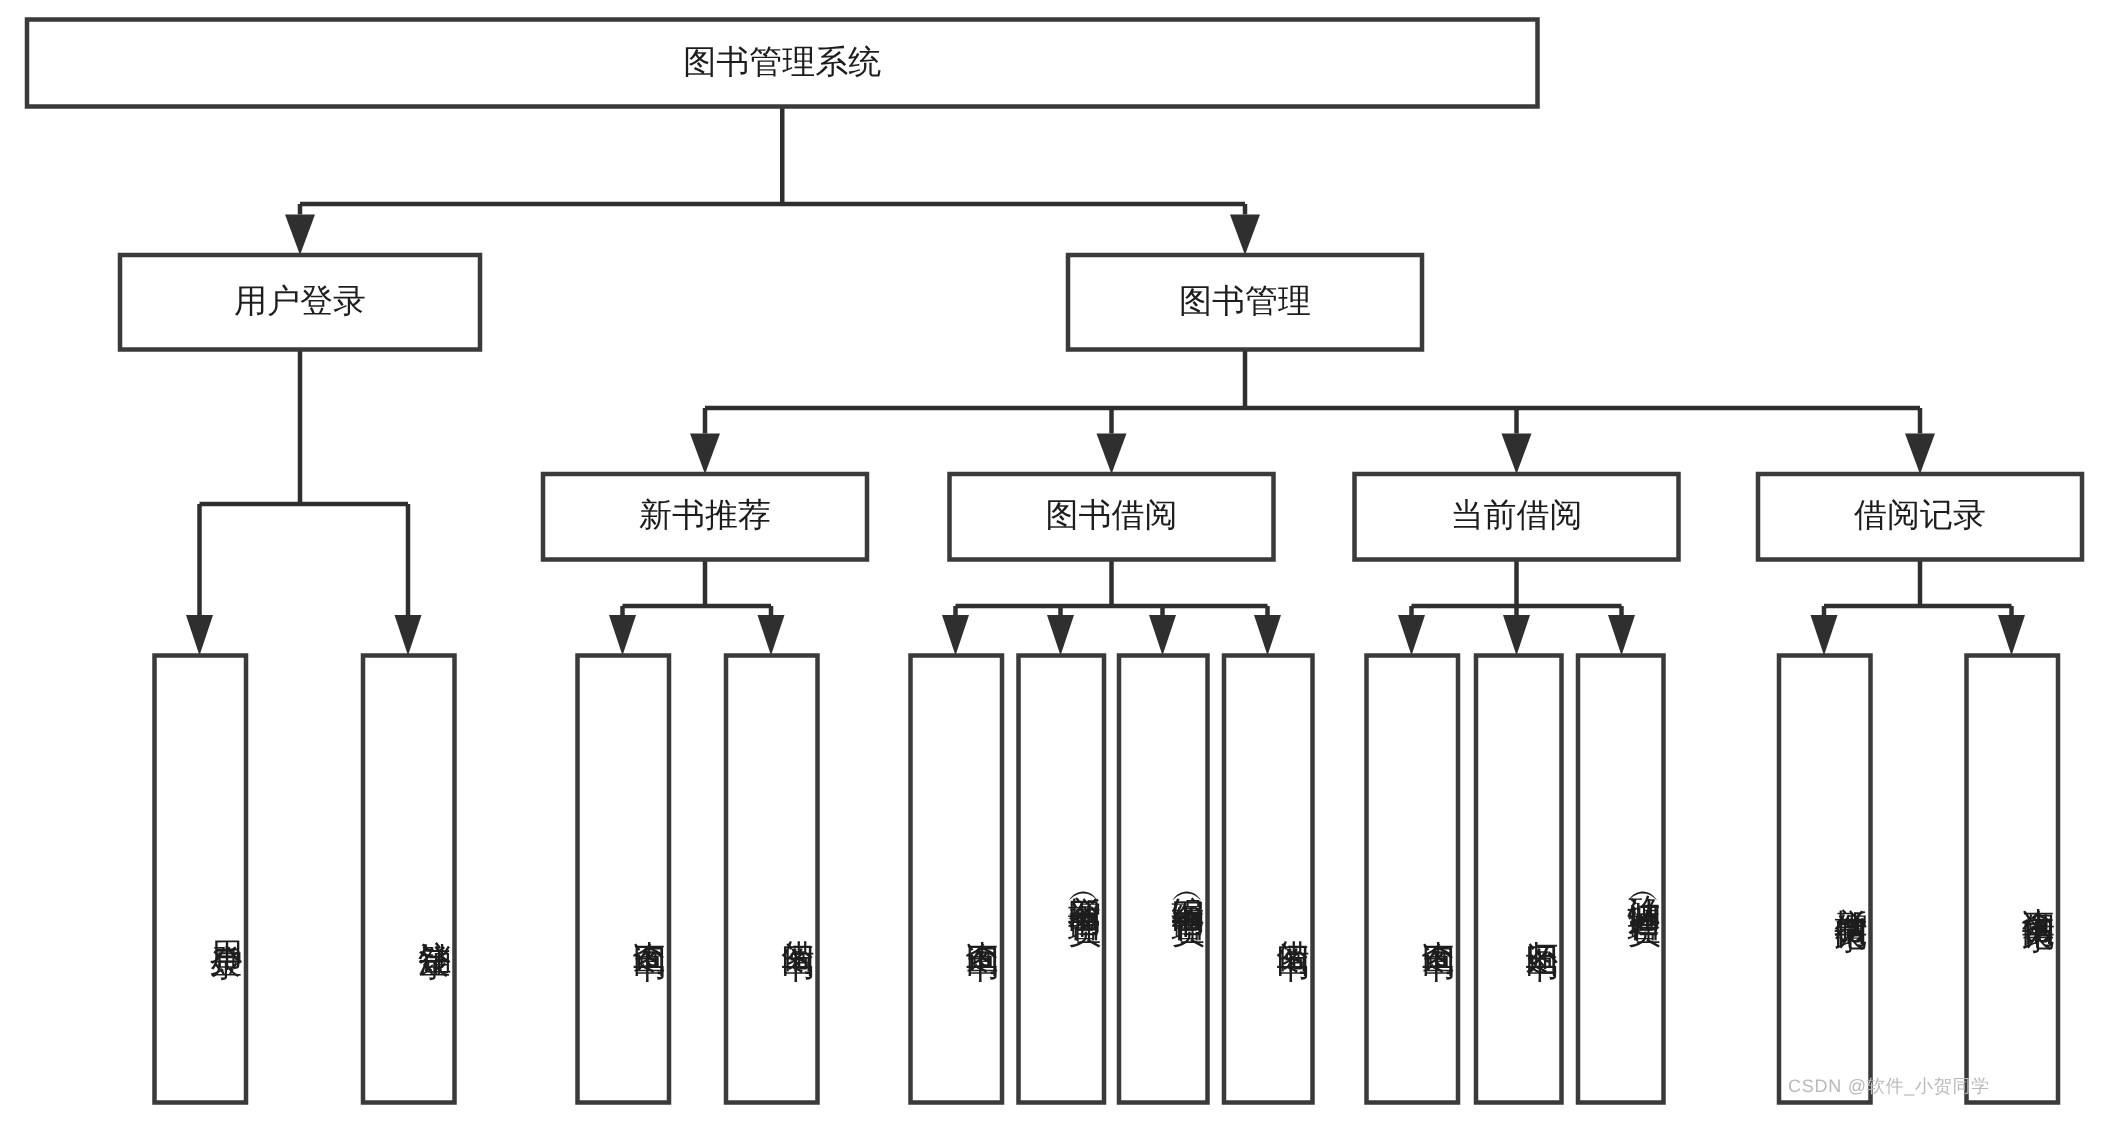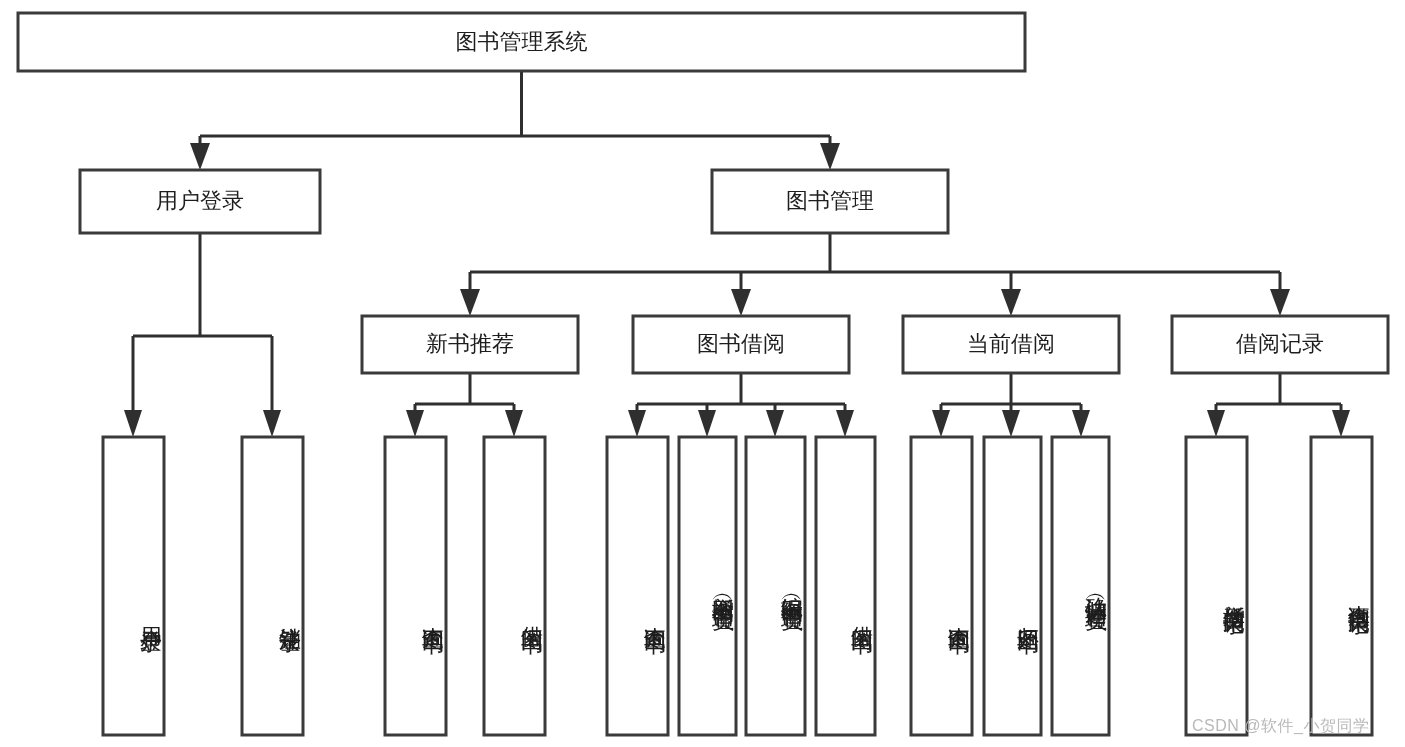--- a/index.html
+++ b/index.html
@@ -60,21 +60,21 @@
     display: flex;
     align-items: flex-start;
     justify-content: center;
     text-align: left;
     white-space: nowrap;
     pointer-events: none;
   }
   .watermark {
     position: absolute;
     font-family: "Liberation Sans", "DejaVu Sans", sans-serif;
-    font-size: 16px;
+    font-size: 12px;
     color: #b9b9b9;
     white-space: nowrap;
     letter-spacing: 0.5px;
   }
 </style>
 </head>
 <body>
 
 <div id="diagram-root">
 

